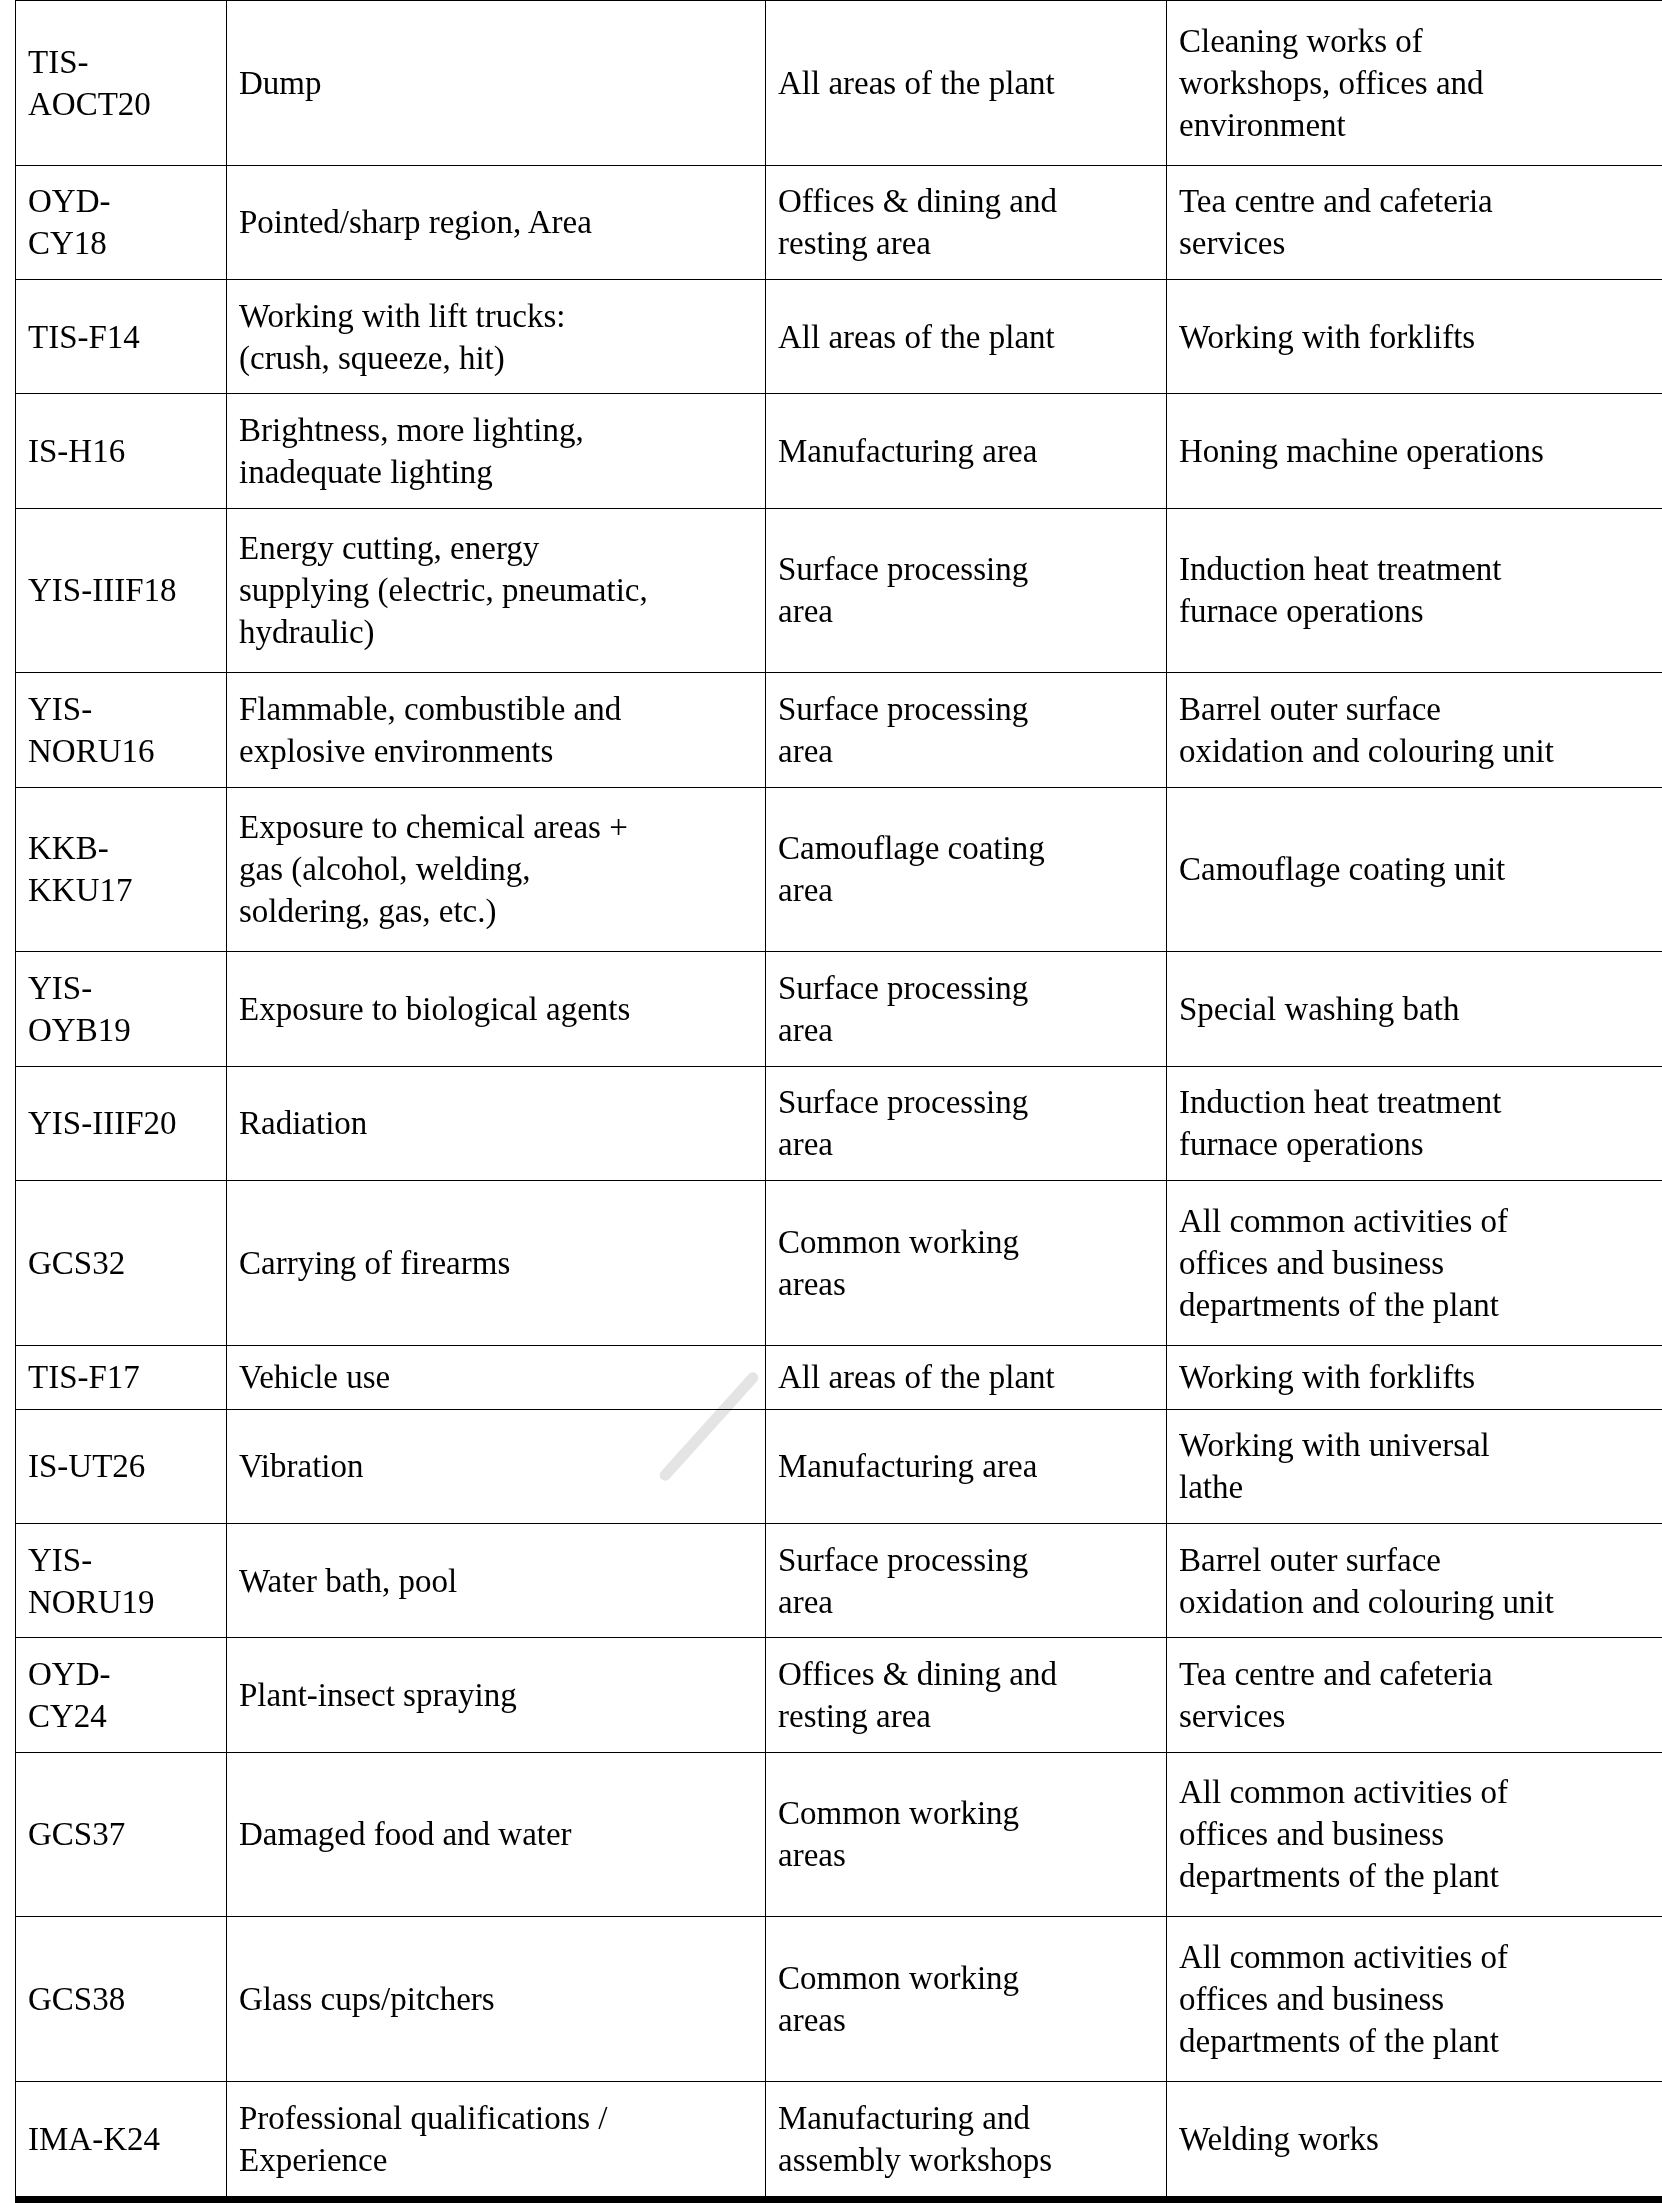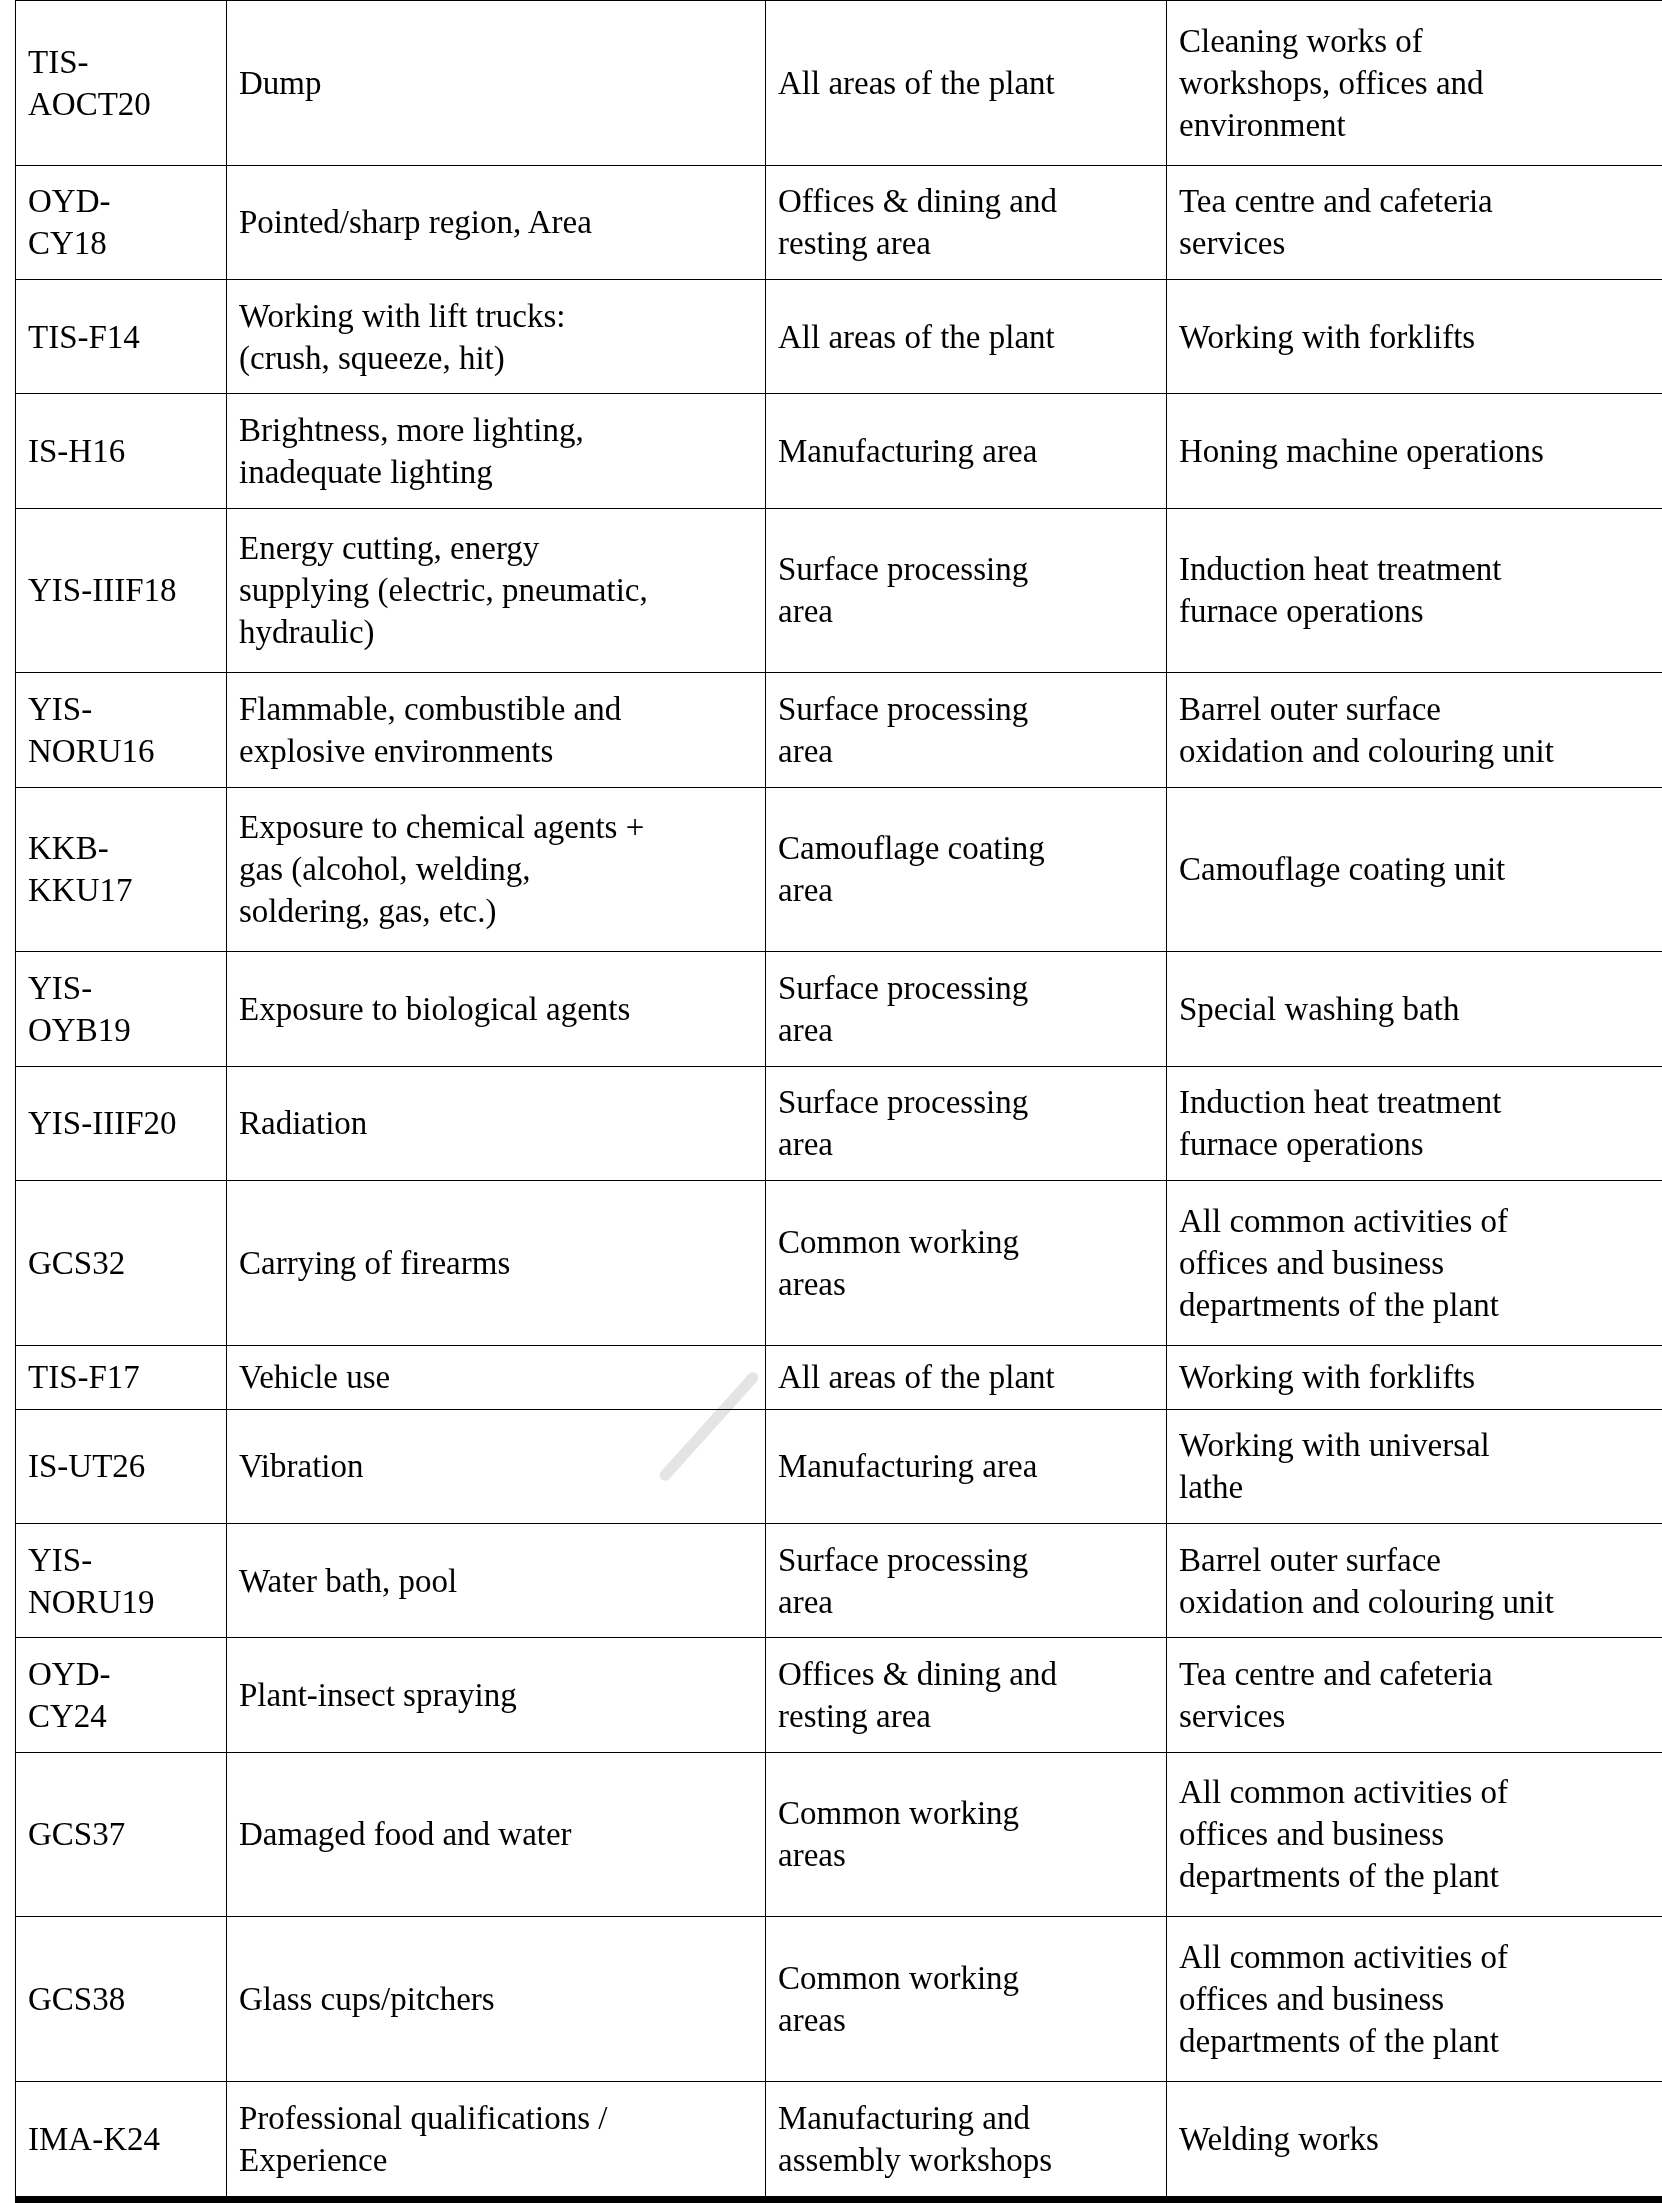--- a/index.html
+++ b/index.html
@@ -105,21 +105,21 @@
         <td>Flammable, combustible and
 explosive environments</td>
         <td>Surface processing
 area</td>
         <td>Barrel outer surface
 oxidation and colouring unit</td>
       </tr>
       <tr>
         <td>KKB-
 KKU17</td>
-        <td>Exposure to chemical agents +
+        <td>Exposure to chemical areas +
 gas (alcohol, welding,
 soldering, gas, etc.)</td>
         <td>Camouflage coating
 area</td>
         <td>Camouflage coating unit</td>
       </tr>
       <tr>
         <td>YIS-
 OYB19</td>
         <td>Exposure to biological agents</td>

